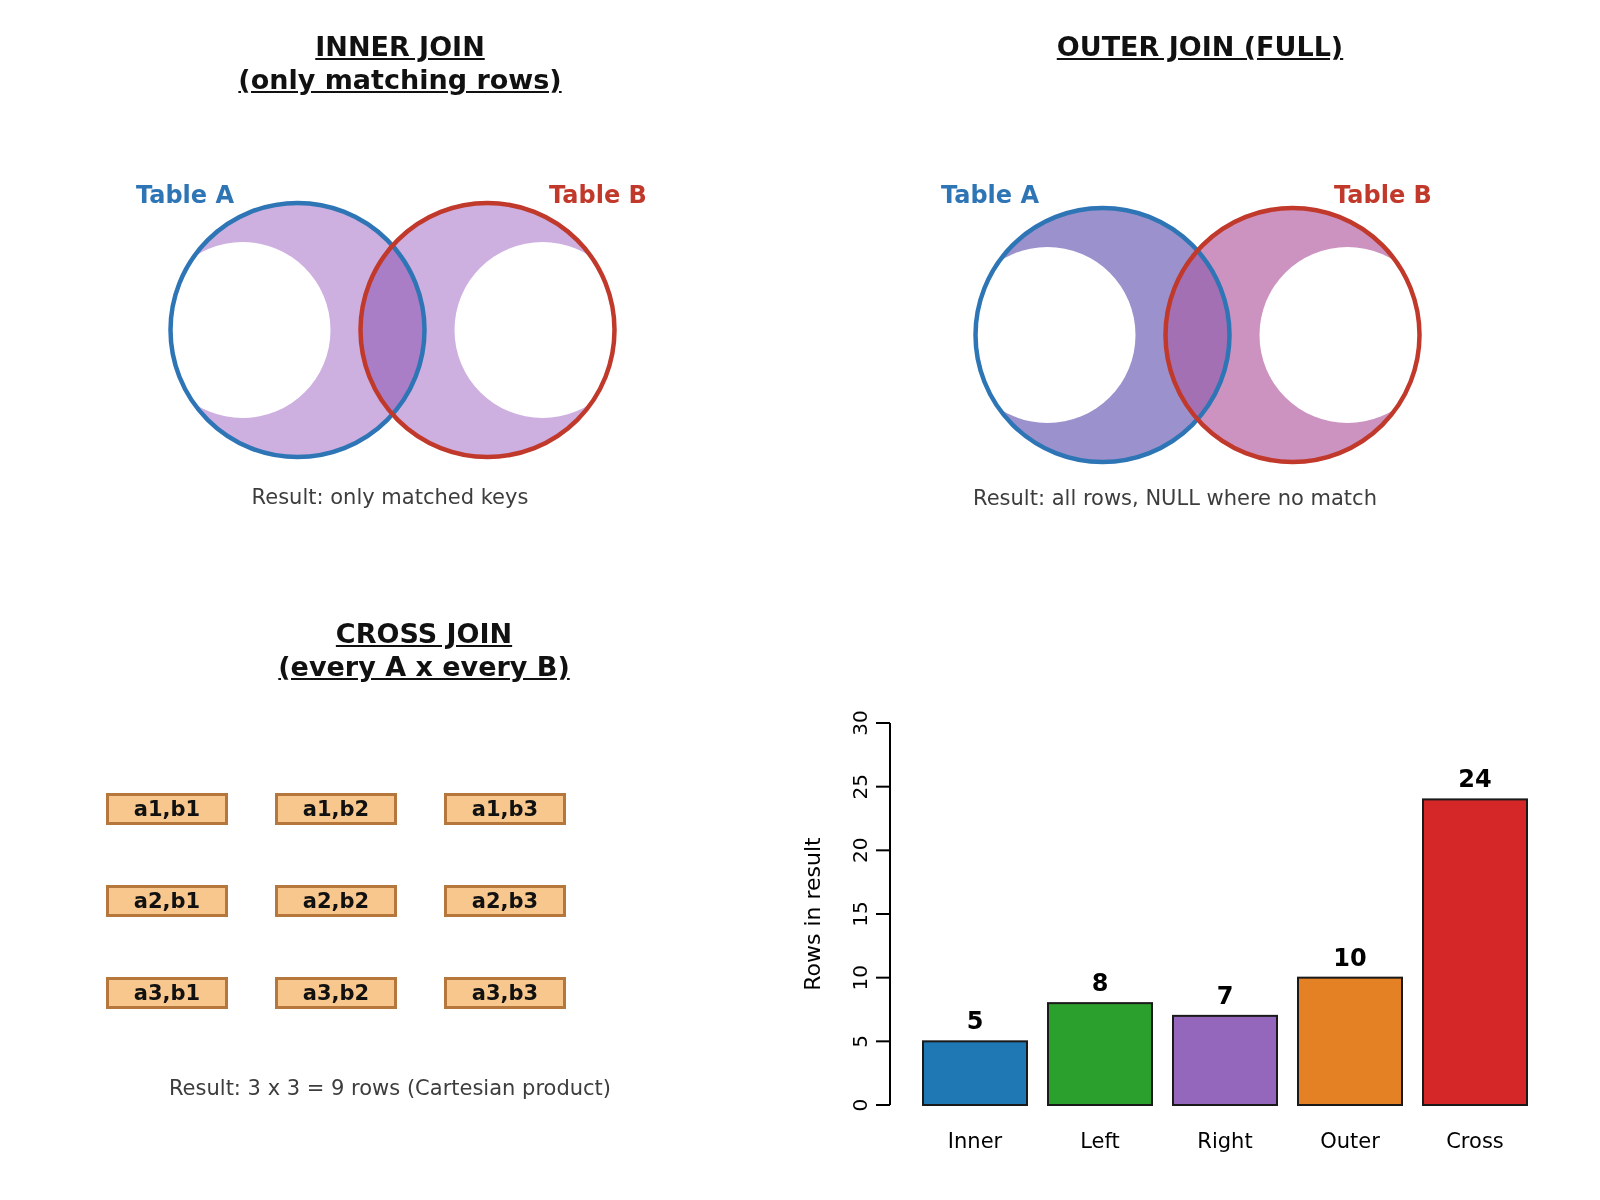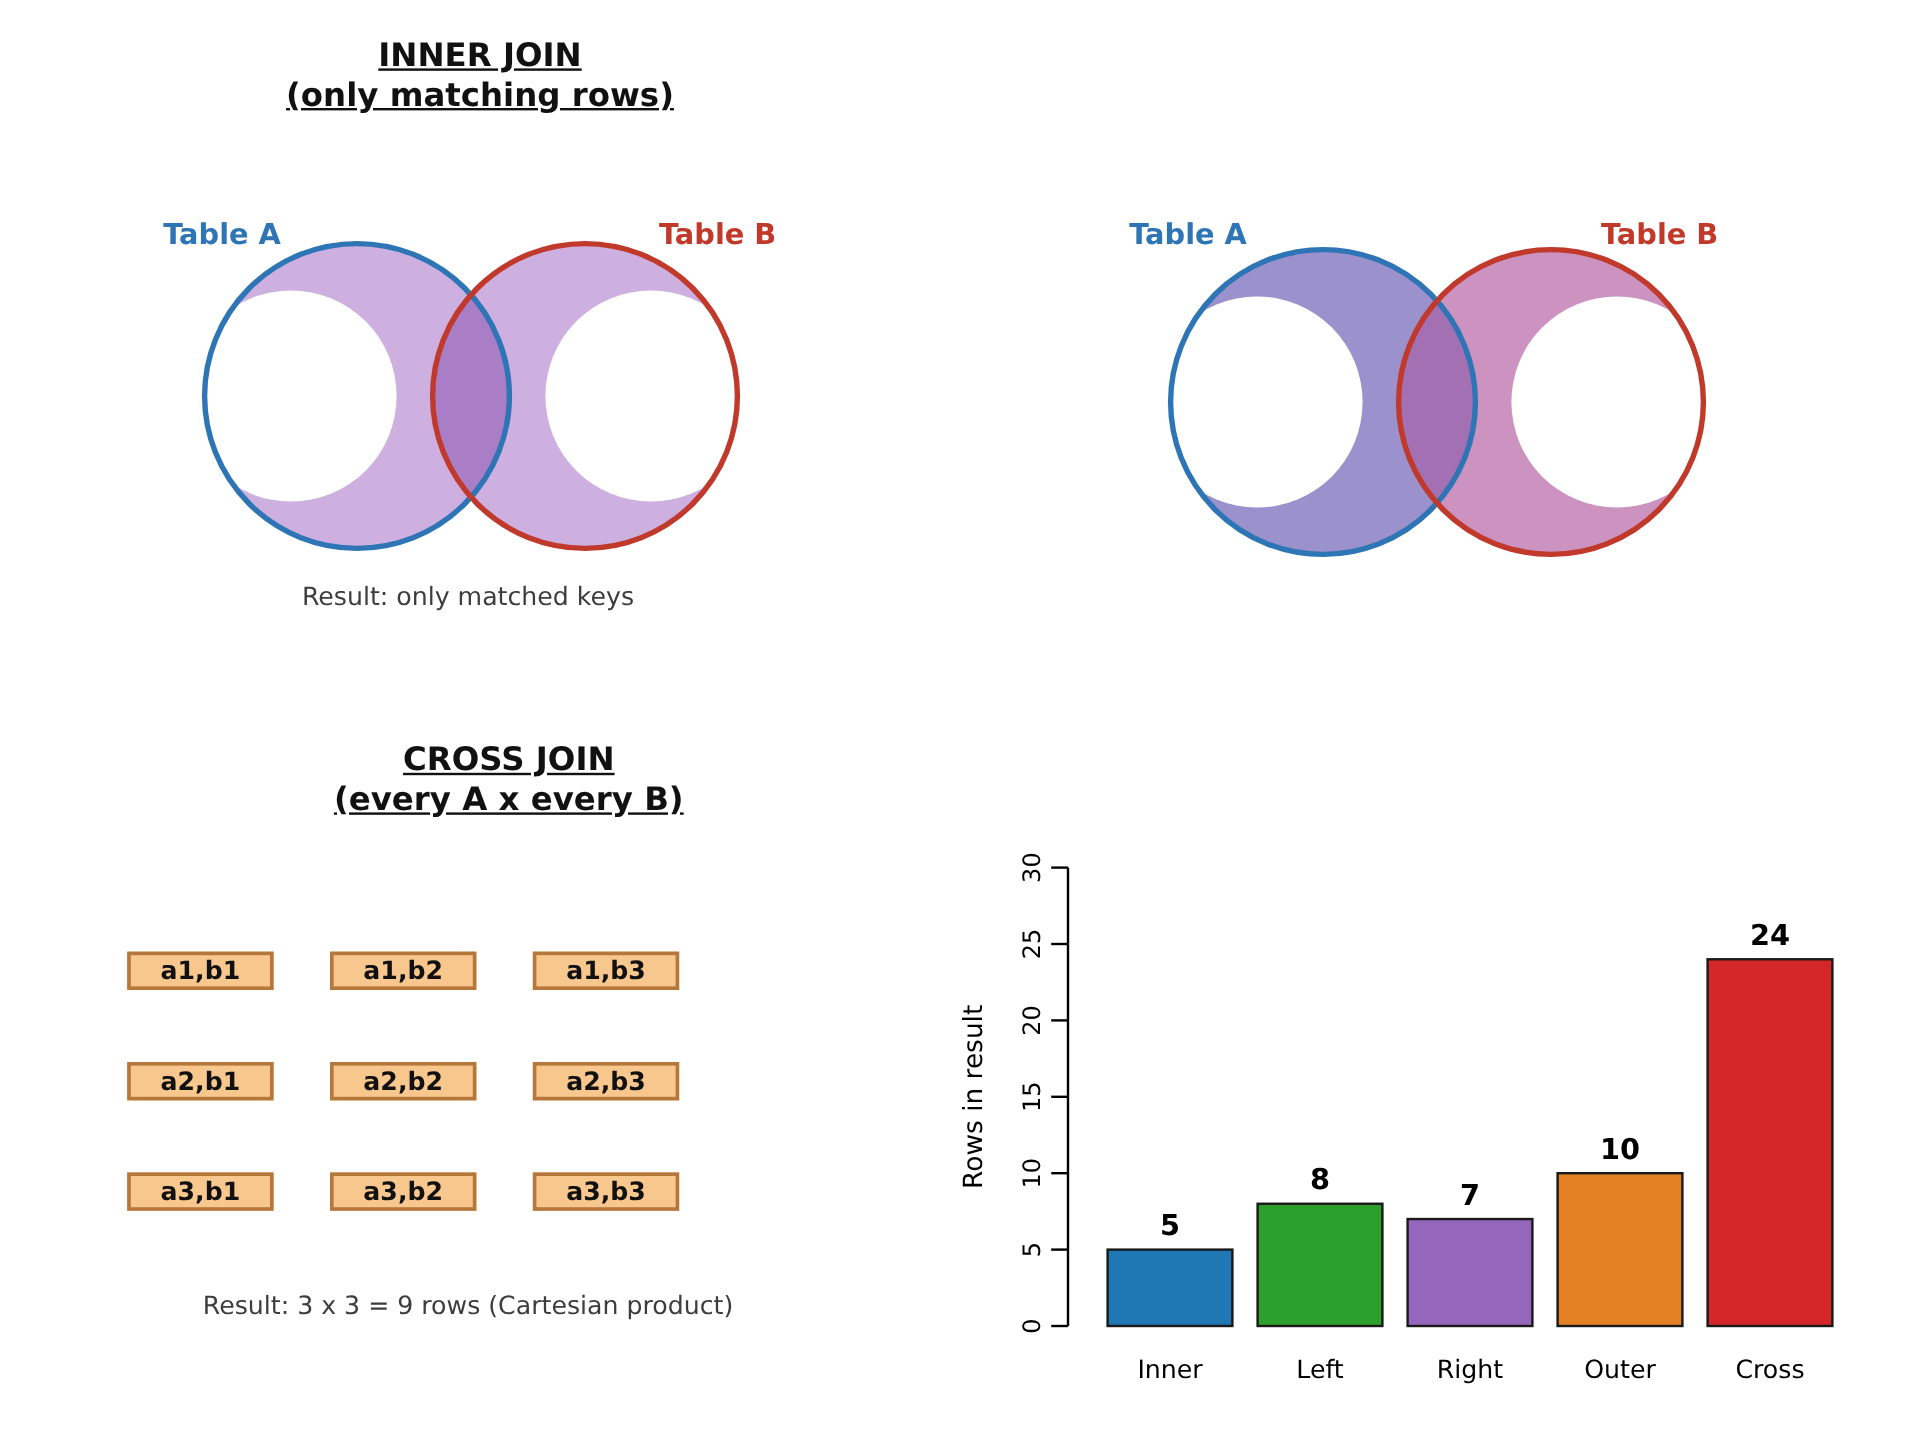--- a/index.html
+++ b/index.html
@@ -48,35 +48,37 @@
     <circle cx="352.5" cy="135" r="127" fill="#CDAFE0"></circle>
     <circle cx="407.5" cy="135" r="88" fill="#ffffff"></circle>
     <path d="M 257.5 50.7 A 127 127 0 0 1 257.5 219.3 A 127 127 0 0 1 257.5 50.7 Z" fill="#A97EC6"></path>
     <circle cx="162.5" cy="135" r="127" fill="none" stroke-width="4.5" stroke="#2E75B6"></circle>
     <circle cx="352.5" cy="135" r="127" fill="none" stroke-width="4.5" stroke="#C0392B"></circle>
   </svg>
 
   <div class="abs cx caption" style="left:390px;top:485px;">Result: only matched keys</div>
 
   <div class="abs panel-title" style="left:800px;top:30px;">
+    <div>OUTER JOIN (FULL)</div>
   </div>
 
   <div class="abs cx venn-label label-a" style="left:990px;top:181px;">Table A</div>
   <div class="abs cx venn-label label-b" style="left:1383px;top:181px;">Table B</div>
 
   <svg class="abs" style="left:940px;top:200px;" width="530" height="280" viewBox="0 0 530 280">
     <circle cx="162.5" cy="135" r="127" fill="#9B92CD"></circle>
     <circle cx="107.5" cy="135" r="88" fill="#ffffff"></circle>
     <circle cx="352.5" cy="135" r="127" fill="#CC93C0"></circle>
     <circle cx="407.5" cy="135" r="88" fill="#ffffff"></circle>
     <path d="M 257.5 50.7 A 127 127 0 0 1 257.5 219.3 A 127 127 0 0 1 257.5 50.7 Z" fill="#A470B4"></path>
     <circle cx="162.5" cy="135" r="127" fill="none" stroke-width="4.5" stroke="#2E75B6"></circle>
     <circle cx="352.5" cy="135" r="127" fill="none" stroke-width="4.5" stroke="#C0392B"></circle>
   </svg>
 
+  <div class="abs cx caption" style="left:1175px;top:486px;">Result: all rows, NULL where no match</div>
 
   <div class="abs panel-title" style="left:0;top:617px;padding-left:24px;">
     <div>CROSS JOIN</div>
     <div>(every A x every B)</div>
   </div>
 
   <div id="cross-grid" class="abs" style="left:106px;top:793px;">
     <div class="cell">a1,b1</div>
     <div class="cell">a1,b2</div>
     <div class="cell">a1,b3</div>

